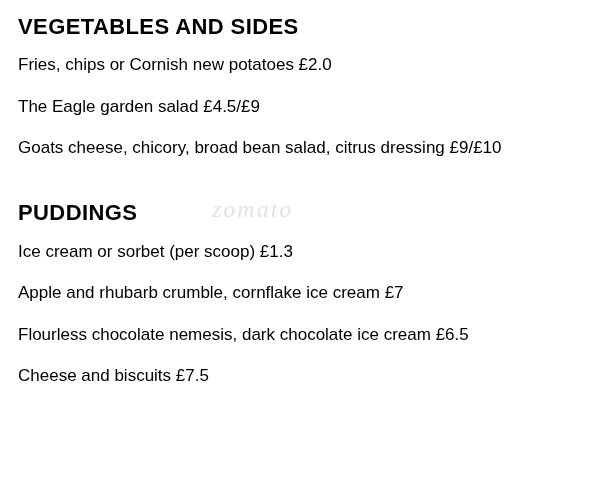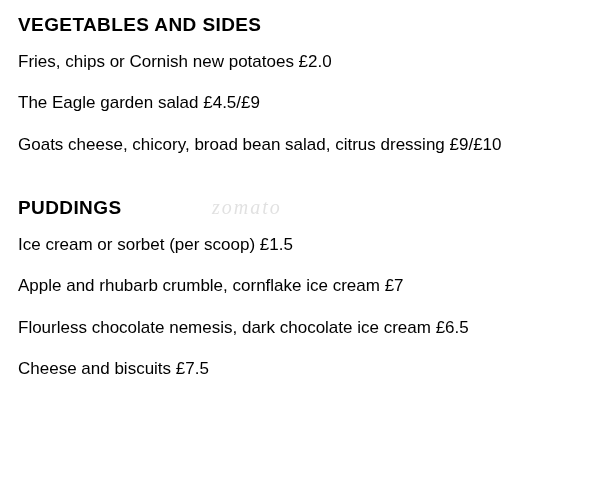--- a/index.html
+++ b/index.html
@@ -15,41 +15,41 @@
     overflow: hidden;
     position: relative;
   }
   .menu {
     position: relative;
     padding: 14px 18px 0 18px;
     box-sizing: border-box;
     width: 611px;
   }
   .section-heading {
-    font-size: 19px;
+    font-size: 22px;
     font-weight: bold;
     letter-spacing: 0.4px;
     margin: 0 0 16px 0;
     line-height: 1.15;
   }
   .section-heading.second {
     margin-top: 42px;
   }
   .menu-item {
     font-size: 17px;
     font-weight: normal;
     line-height: 1.2;
     margin: 0 0 21px 0;
     white-space: nowrap;
   }
   .watermark {
     position: absolute;
     left: 212px;
     top: 196px;
-    font-size: 20px;
+    font-size: 24px;
     letter-spacing: 2px;
     color: rgba(120,120,120,0.22);
     font-family: "Liberation Serif", serif;
     font-style: italic;
     pointer-events: none;
     user-select: none;
   }
 </style>
 </head>
 <body>
@@ -57,20 +57,20 @@
 <div class="menu">
 
   <h2 class="section-heading">VEGETABLES AND SIDES</h2>
 
   <p class="menu-item">Fries, chips or Cornish new potatoes £2.0</p>
   <p class="menu-item">The Eagle garden salad £4.5/£9</p>
   <p class="menu-item">Goats cheese, chicory, broad bean salad, citrus dressing £9/£10</p>
 
   <h2 class="section-heading second">PUDDINGS</h2>
 
-  <p class="menu-item">Ice cream or sorbet (per scoop) £1.5</p>
+  <p class="menu-item">Ice cream or sorbet (per scoop) £1.3</p>
   <p class="menu-item">Apple and rhubarb crumble, cornflake ice cream £7</p>
   <p class="menu-item">Flourless chocolate nemesis, dark chocolate ice cream £6.5</p>
   <p class="menu-item">Cheese and biscuits £7.5</p>
 
 </div>
 
 <div class="watermark">zomato</div>
 
 </body></html>

